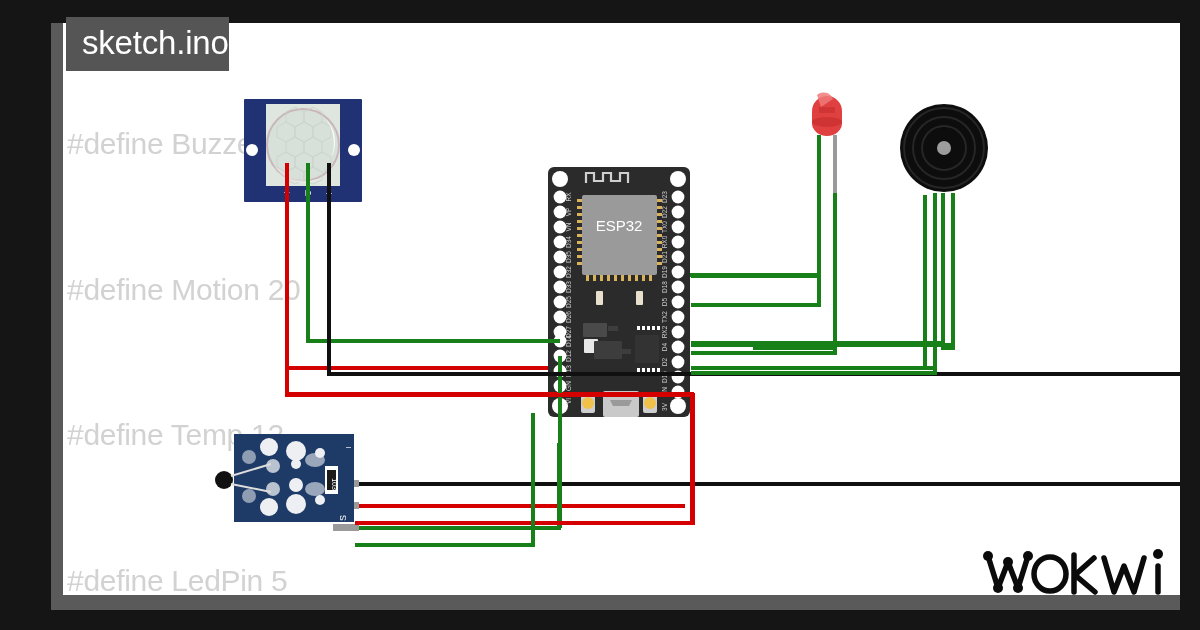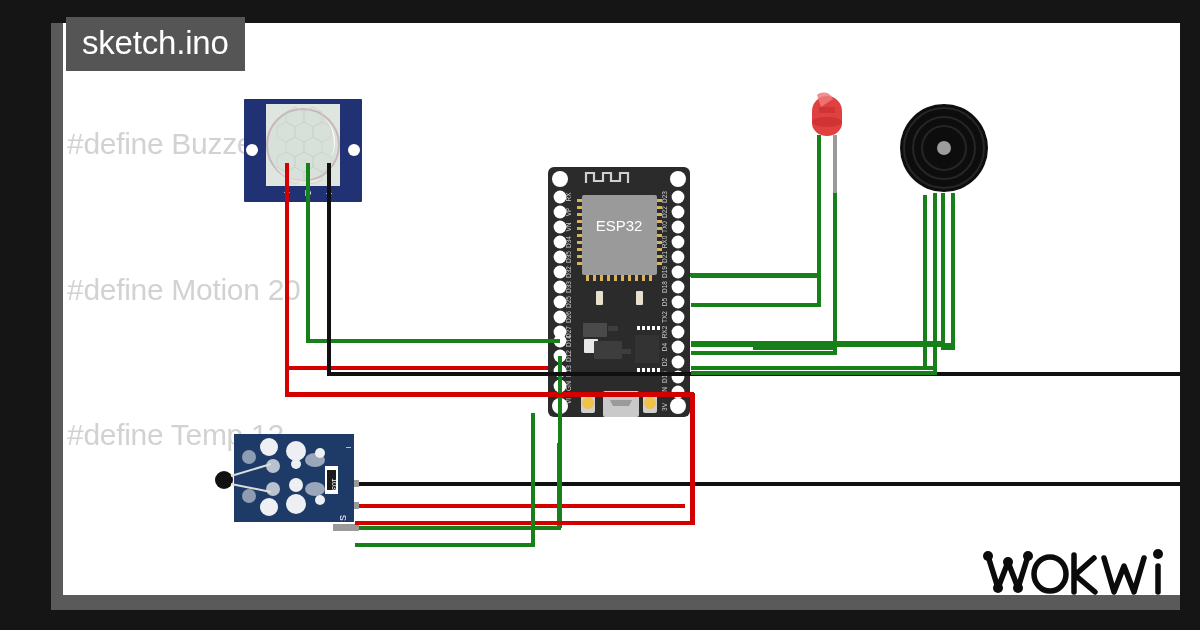--- a/index.html
+++ b/index.html
@@ -17,21 +17,21 @@
   #canvas {
     position:absolute; left:63px; top:23px; width:1117px; height:572px;
     background:#ffffff; overflow:hidden;
   }
 
   
   #tab {
     position:absolute; left:66px; top:17px;
     background:#555555; color:#ffffff;
     font-size:33px; line-height:48px;
-    padding:2px 16px 4px 16px;
+    padding:2px 0 4px 16px;
     letter-spacing:-0.2px;
     z-index:40;
     white-space:nowrap;
   }
 
   
   #code {
     position:absolute; left:0; top:0; width:1117px; height:572px;
     color:#d2d2d2; font-size:30px; line-height:48.5px;
     white-space:pre; z-index:1;
@@ -53,20 +53,21 @@
 <div id="root">
 
   <div id="frame-shadow"></div>
 
   <div id="canvas">
 
     <div id="code">
       <div>#define Buzzer 18</div>
       <div>#define Motion 20</div>
       <div>#define Temp 12</div>
+      <div>#define LedPin 5</div>
       <div class="blank"></div>
       
       
       
       
       
     </div>
 
     <svg id="diagram" viewBox="0 0 1117 572">
 

